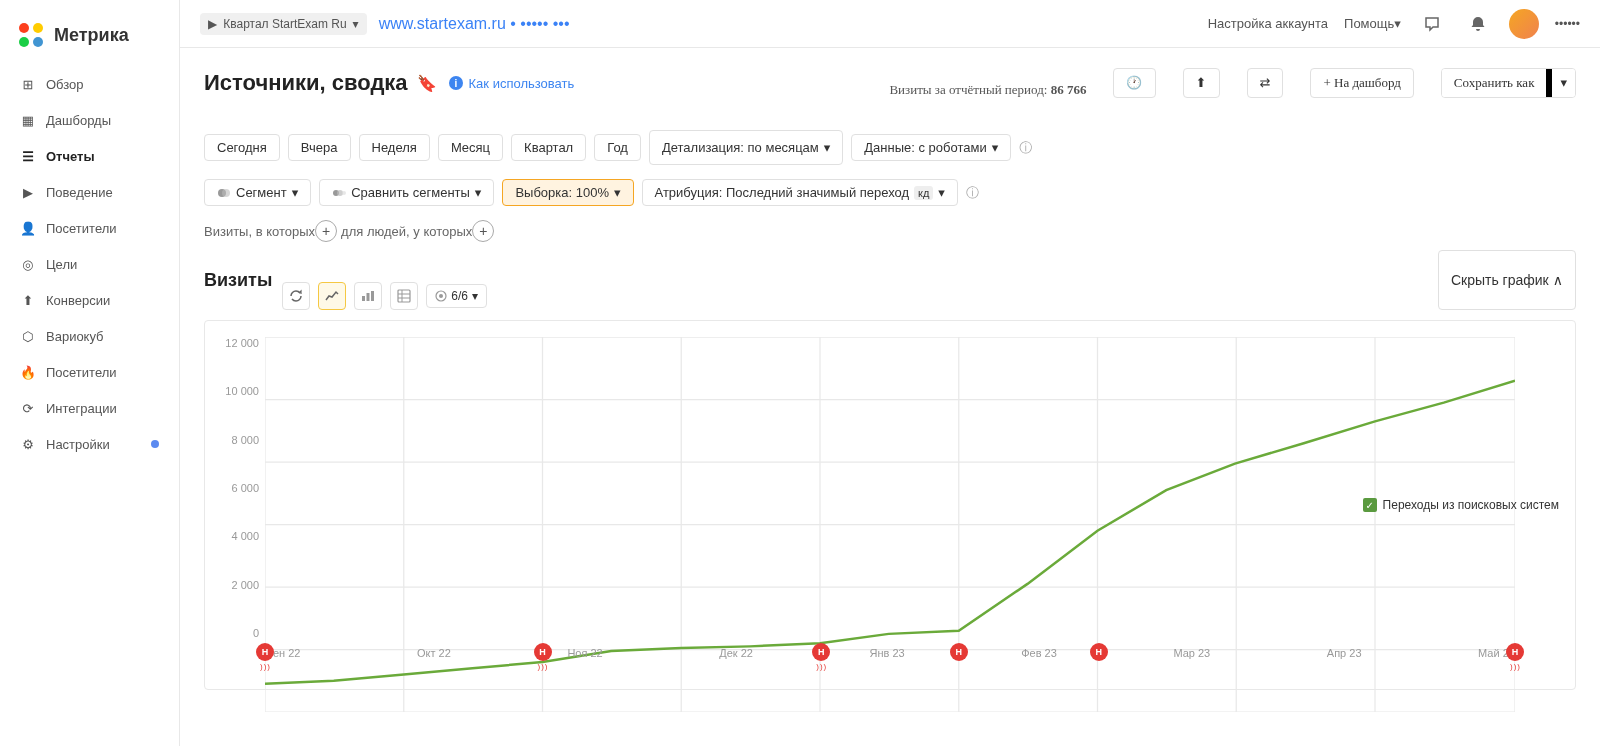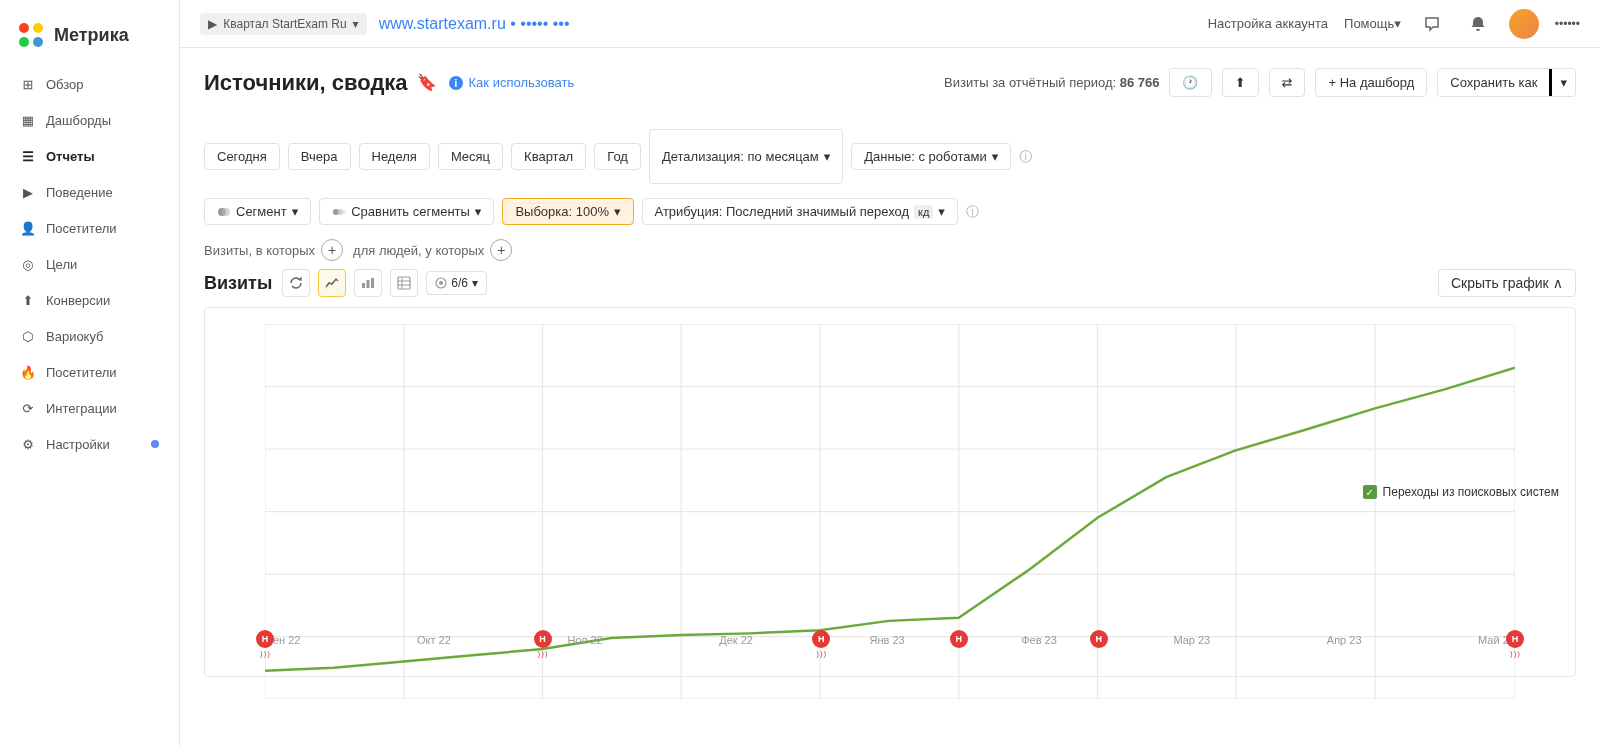--- a/index.html
+++ b/index.html
@@ -81,45 +81,45 @@
 
     
     .content { flex: 1; overflow-y: auto; padding: 20px 24px; background: #fff; }
 
     
     .page-header { display: flex; align-items: center; justify-content: space-between; margin-bottom: 32px; }
     .page-title-row { display: flex; align-items: center; gap: 10px; }
     .page-title { font-size: 22px; font-weight: 600; color: #222; }
     .bookmark-icon { color: #aaa; cursor: pointer; font-size: 16px; }
     .how-to-use { display: flex; align-items: center; gap: 5px; color: #3d85f0; font-size: 13px; cursor: pointer; }
-    .page-header-right { display: flex; align-items: center; gap: 10px; }
+    .page-header-right { display: flex; align-items: flex-end; gap: 27px; font-family: Liberation Serif, serif; }
     .visits-info { font-size: 13px; color: #555; }
     .header-btn {
       display: flex; align-items: center; gap: 5px;
       padding: 6px 12px; border: 1px solid #e0e0e0; border-radius: 4px;
       background: #fff; cursor: pointer; font-size: 13px; color: #333;
     }
     .save-as-btn { display: flex; align-items: center; border: 1px solid #e0e0e0; border-radius: 4px; overflow: hidden; }
-    .save-as-main { padding: 6px 12px; background: #fff; cursor: pointer; font-size: 13px; border-right: 3px solid #000000; }
+    .save-as-main { padding: 6px 12px; background: #fff; cursor: pointer; font-size: 13px; border-right: 6px solid #000000; }
     .save-as-arrow { padding: 6px 8px; background: #fff; cursor: pointer; }
 
     
     .date-bar { display: flex; align-items: center; gap: 8px; margin-bottom: 14px; flex-wrap: wrap; }
     .period-btn {
       padding: 5px 12px; border: 1px solid #e0e0e0; border-radius: 4px;
       background: #fff; cursor: pointer; font-size: 13px; color: #333;
     }
     .date-range-btn {
       display: flex; align-items: center; gap: 6px;
       padding: 5px 12px; border: 1px solid #e0e0e0; border-radius: 4px;
       background: #fff; cursor: pointer; font-size: 13px; color: #333;
     }
     .detail-btn {
       display: flex; align-items: center; gap: 5px;
-      padding: 19px 12px; border: 1px solid #e0e0e0; border-radius: 4px;
+      padding: 9px 12px; border: 1px solid #e0e0e0; border-radius: 4px;
       background: #fff; cursor: pointer; font-size: 13px; color: #333;
     }
     .data-btn {
       display: flex; align-items: center; gap: 5px;
       padding: 5px 12px; border: 1px solid #e0e0e0; border-radius: 4px;
       background: #fff; cursor: pointer; font-size: 13px; color: #333;
     }
 
     
     .filter-bar { display: flex; align-items: center; gap: 8px; margin-bottom: 14px; }
@@ -127,39 +127,39 @@
       display: flex; align-items: center; gap: 5px;
       padding: 5px 12px; border: 1px solid #e0e0e0; border-radius: 4px;
       background: #fff; cursor: pointer; font-size: 13px; color: #333;
     }
     .filter-btn.active { background: #fff3e0; border-color: #f5a623; }
 
     
     .visits-section { margin-top: 8px; }
     .visits-header { display: flex; justify-content: space-between; margin-bottom: 10px; }
     .visits-title { font-size: 18px; font-weight: 600; color: #222; }
-    .visits-controls { display: flex; align-items: center; gap: 8px; }
+    .visits-controls { display: flex; align-items: center; gap: 8px; margin-top: 32px; }
     .ctrl-btn {
       width: 28px; height: 28px; display: flex; align-items: center; justify-content: center;
       border: 1px solid #e0e0e0; border-radius: 4px; cursor: pointer; background: #fff; color: #555;
     }
     .ctrl-btn.active { background: #fef9e7; border-color: #f5c842; }
     .layers-btn {
       display: flex; align-items: center; gap: 4px;
       padding: 4px 8px; border: 1px solid #e0e0e0; border-radius: 4px;
       background: #fff; cursor: pointer; font-size: 12px; color: #333;
     }
     .hide-graph-btn {
       display: flex; align-items: center; gap: 4px;
       padding: 5px 12px; border: 1px solid #e0e0e0; border-radius: 4px;
       background: #fff; cursor: pointer; font-size: 14px; color: #333;
     }
 
     
-    .visits-bar { display: flex; align-items: center; gap: 6px; margin-bottom: 6px; }
+    .visits-bar { display: flex; align-items: center; margin-bottom: 6px; }
     .add-filter-btn {
       width: 22px; height: 22px; border-radius: 50%; border: 1px solid #aaa;
       display: flex; align-items: center; justify-content: center;
       cursor: pointer; background: #fff; color: #555; font-size: 14px; line-height: 1;
     }
 
     
     .chart-container {
       position: relative;
       background: #fff;
@@ -456,20 +456,29 @@
           </div>
         </div>
         <div class="hide-graph-btn">
           <span>Скрыть график</span>
           <span>∧</span>
         </div>
       </div>
 
       <div class="chart-container">
 
+        <div class="chart-y-labels">
+          <span>12 000</span>
+          <span>10 000</span>
+          <span>8 000</span>
+          <span>6 000</span>
+          <span>4 000</span>
+          <span>2 000</span>
+          <span>0</span>
+        </div>
 
         <svg class="chart-svg" id="mainChart" preserveAspectRatio="none" viewBox="0 0 1000 300">
 
           <line class="grid-line" x1="0" y1="0" x2="1000" y2="0"></line>
           <line class="grid-line" x1="0" y1="50" x2="1000" y2="50"></line>
           <line class="grid-line" x1="0" y1="100" x2="1000" y2="100"></line>
           <line class="grid-line" x1="0" y1="150" x2="1000" y2="150"></line>
           <line class="grid-line" x1="0" y1="200" x2="1000" y2="200"></line>
           <line class="grid-line" x1="0" y1="250" x2="1000" y2="250"></line>
           <line class="grid-line" x1="0" y1="300" x2="1000" y2="300"></line>

